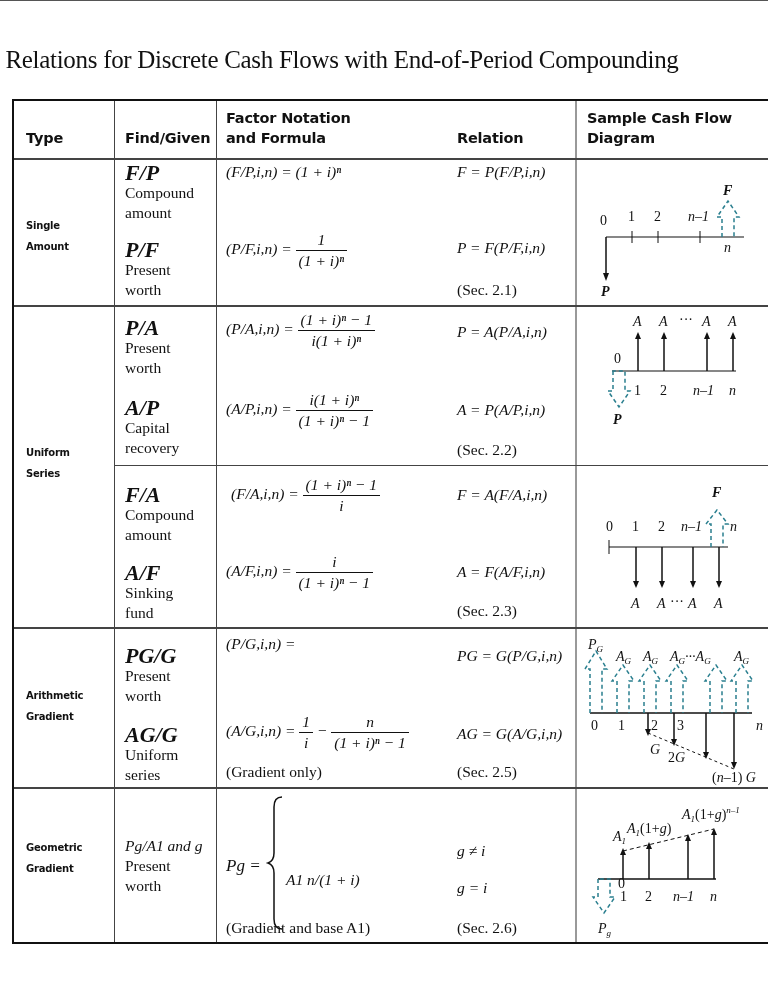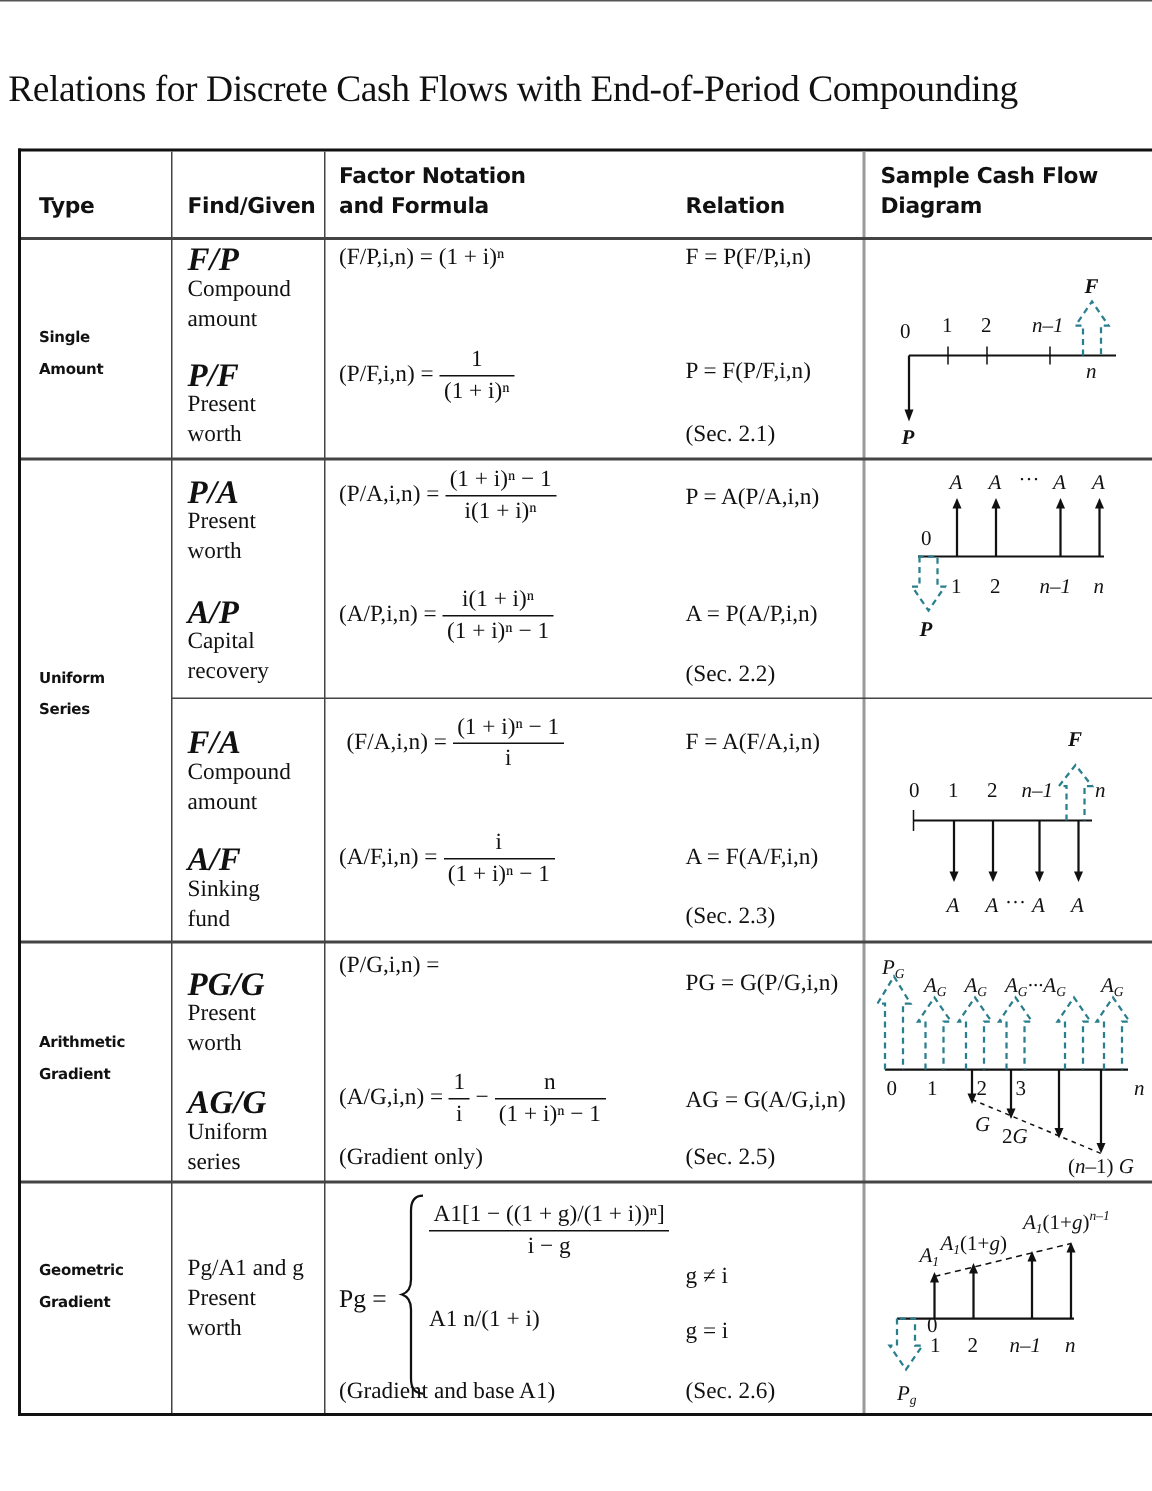--- a/index.html
+++ b/index.html
@@ -8,21 +8,21 @@
   .title { position:absolute; left:0; width:684px; top:46px; text-align:center; font-size:25px; letter-spacing:-0.3px; }
   .tbl { position:absolute; left:12px; top:99px; width:760px; height:845px; border:2px solid #111; border-right:none; box-sizing:border-box; }
   .vl { position:absolute; top:0; bottom:0; width:1px; background:#444; }
   .vl.gray { background:#999; width:2px; }
   .hl { position:absolute; height:2px; background:#444; }
   .hd { position:absolute; font-family:"DejaVu Sans", sans-serif; font-size:14.5px; font-weight:600; line-height:19px; letter-spacing:-0.2px; }
   .type { position:absolute; font-family:"DejaVu Sans", sans-serif; font-size:10px; font-weight:700; line-height:21px; letter-spacing:-0.2px; }
   .fg { position:absolute; font-size:15.5px; line-height:20px; }
   .fg .sym { font-style:italic; font-weight:bold; font-size:22px; }
   .t { position:absolute; font-size:15.5px; white-space:nowrap; }
-  .it { }
+  .it { font-style:italic; }
   .frac { display:inline-block; vertical-align:middle; text-align:center; }
   .frac .num { display:block; border-bottom:1px solid #111; padding:0 3px 1px; }
   .frac .den { display:block; padding:1px 3px 0; }
   svg { position:absolute; overflow:visible; }
   svg text { font-family:"Liberation Serif", serif; font-size:14px; fill:#111; }
 </style>
 </head>
 <body>
 
 <div class="topline"></div>
@@ -257,23 +257,20 @@
   </div>
   <div class="fg" style="left:111px;top:735px">
     <div class="it">Pg/A1 and g</div>
     <div>Present</div>
     <div>worth</div>
   </div>
   <div class="t it" style="left:212px;top:755px;font-size:17px">Pg =</div>
   <svg style="left:252px;top:692px" width="20" height="140">
     <path d="M16 4 Q8 4 8 14 V60 Q8 68 2 70 Q8 72 8 80 V126 Q8 136 16 136" fill="none" stroke="#111" stroke-width="1.5"></path>
   </svg>
-  <div class="t it" style="left:272px;top:700px">
-    <span class="frac"><span class="num">A1[1 − ((1 + g)/(1 + i))ⁿ]</span><span class="den">i − g</span></span>
-  </div>
   <div class="t it" style="left:272px;top:770px">A1 n/(1 + i)</div>
   <div class="t" style="left:212px;top:818px">(Gradient and base A1)</div>
   <div class="t it" style="left:443px;top:741px">g ≠ i</div>
   <div class="t it" style="left:443px;top:778px">g = i</div>
   <div class="t" style="left:443px;top:818px">(Sec. 2.6)</div>
 
   <svg style="left:562px;top:688px" width="198" height="157">
     <line x1="22" y1="90" x2="140" y2="90" stroke="#111" stroke-width="1.5"></line>
     <line x1="47" y1="90" x2="47" y2="64" stroke="#111" stroke-width="1.5"></line>
       <polygon points="44,66 50,66 47,59" fill="#111"></polygon>

